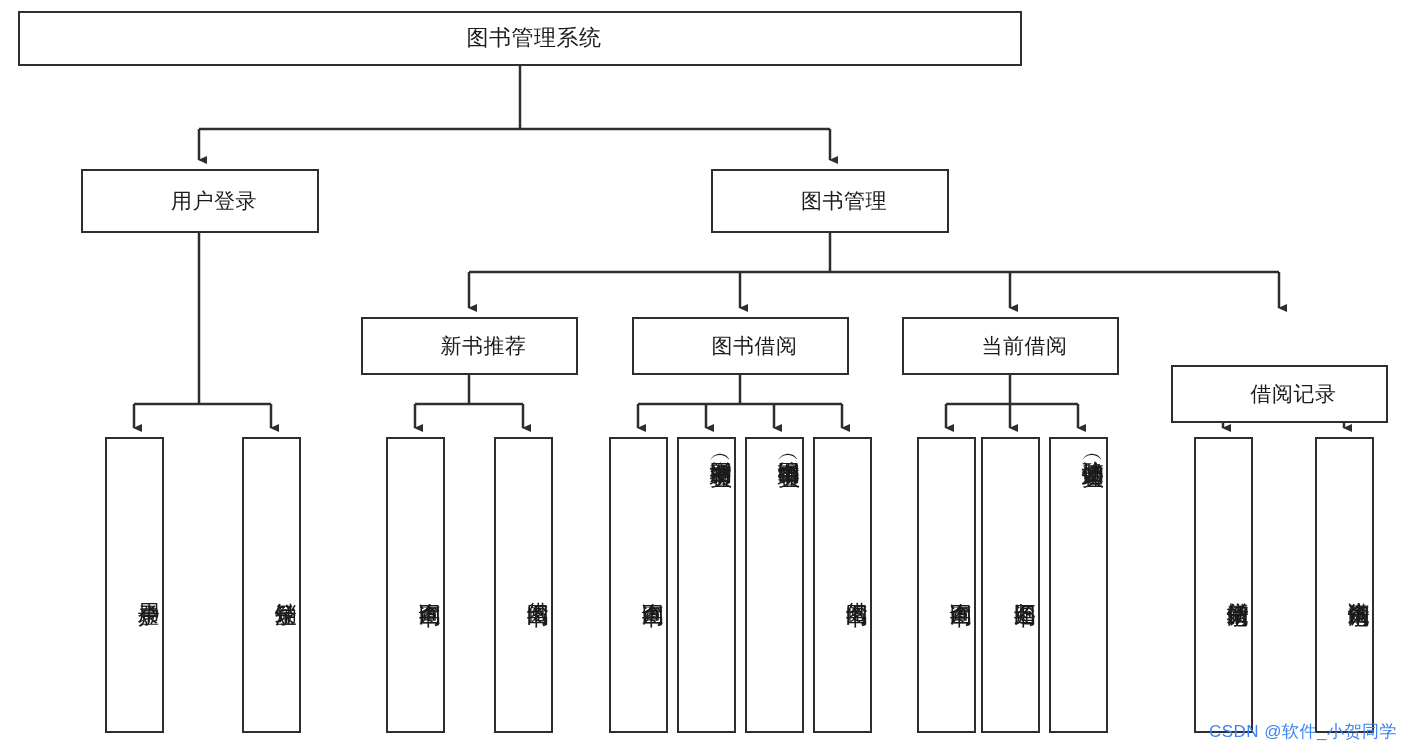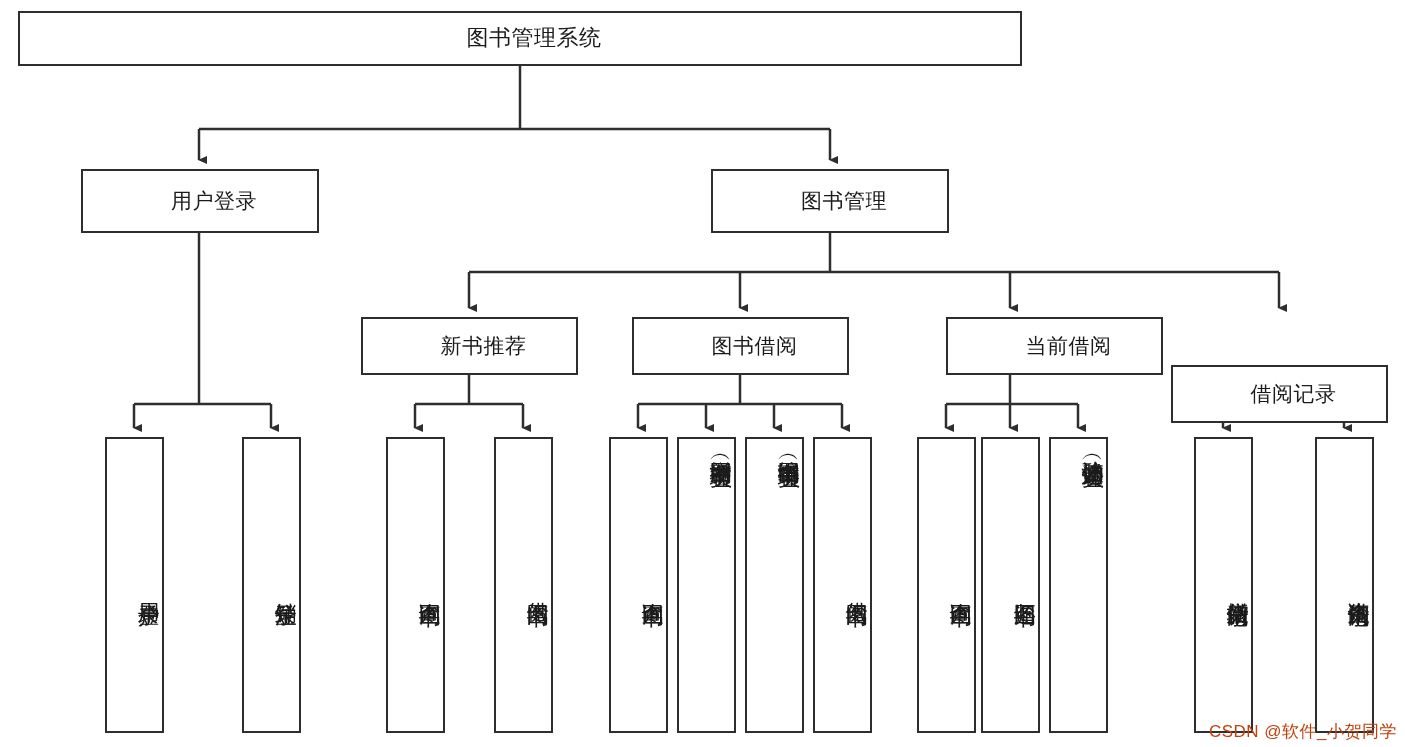--- a/index.html
+++ b/index.html
@@ -69,21 +69,21 @@
     justify-content: center;
   }
   .leaf-inner.top {
     align-items: flex-start;
   }
   .watermark {
     position: absolute;
     right: 8px;
     bottom: 4px;
     font-size: 17px;
-    color: #c2410c;
+    color: #3b82f6;
     letter-spacing: 0.5px;
     white-space: nowrap;
     pointer-events: none;
   }
 </style>
 </head>
 <body>
 
 <div id="diagram-root">
 
@@ -148,21 +148,21 @@
   <div class="node-box level2" style="left:711px; top:169px; width:238px; height:64px;justify-content:center;">
     <span class="node-label-h">图书管理</span>
   </div>
 
   <div class="node-box level3" style="left:632px; top:317px; width:217px; height:58px;">
     <span class="node-label-h">图书借阅</span>
   </div>
   <div class="node-box level3" style="left:361px; top:317px; width:217px; height:58px;">
     <span class="node-label-h">新书推荐</span>
   </div>
-  <div class="node-box level3" style="left:902px; top:317px; width:217px; height:58px;margin-left:44px;">
+  <div class="node-box level3" style="left:902px; top:317px; width:217px; height:58px;">
     <span class="node-label-h">当前借阅</span>
   </div>
   <div class="node-box level3" style="left:1171px; top:317px; width:217px; height:58px;margin-top:48px;">
     <span class="node-label-h">借阅记录</span>
   </div>
 
   <div class="node-box leaf" style="left:105px; top:437px; width:59px; height:296px;">
     <div class="leaf-inner">
       <span class="node-label-v">用户登录</span>
     </div>

